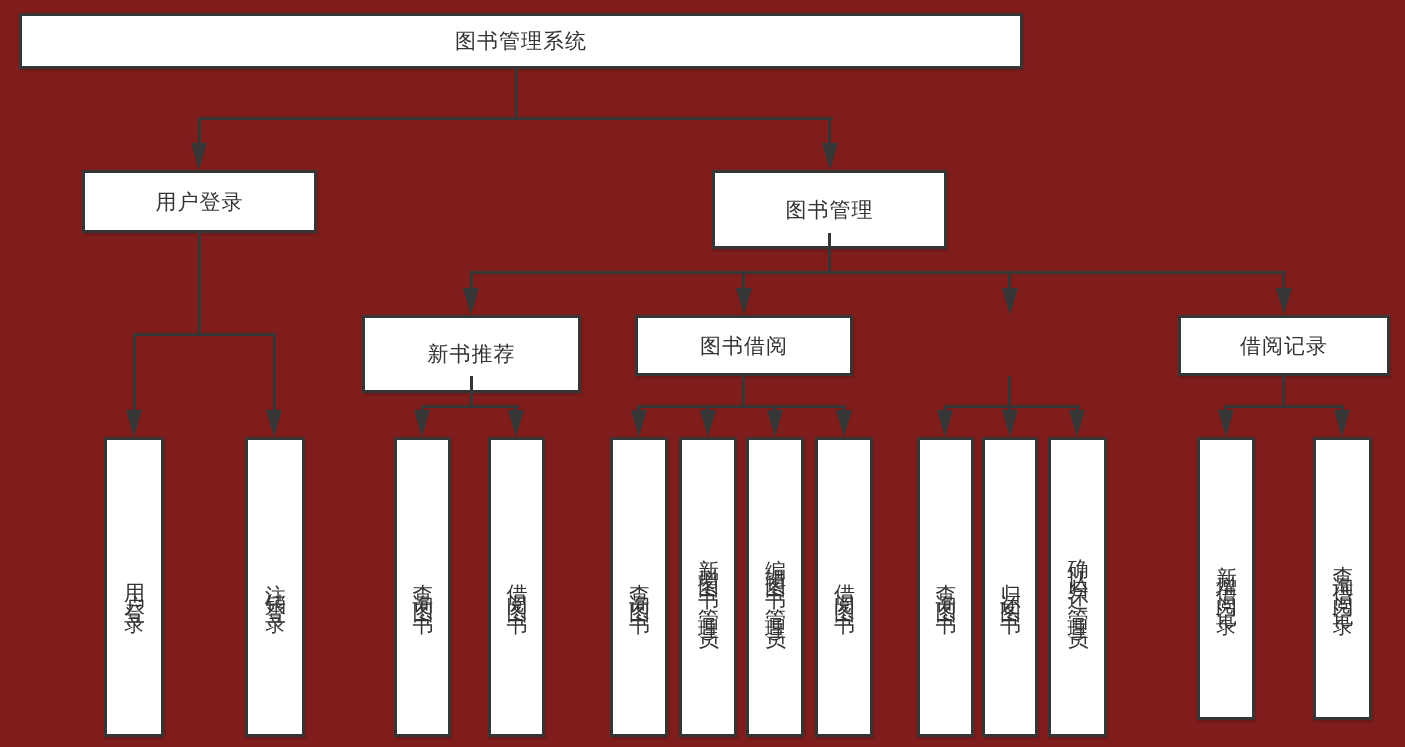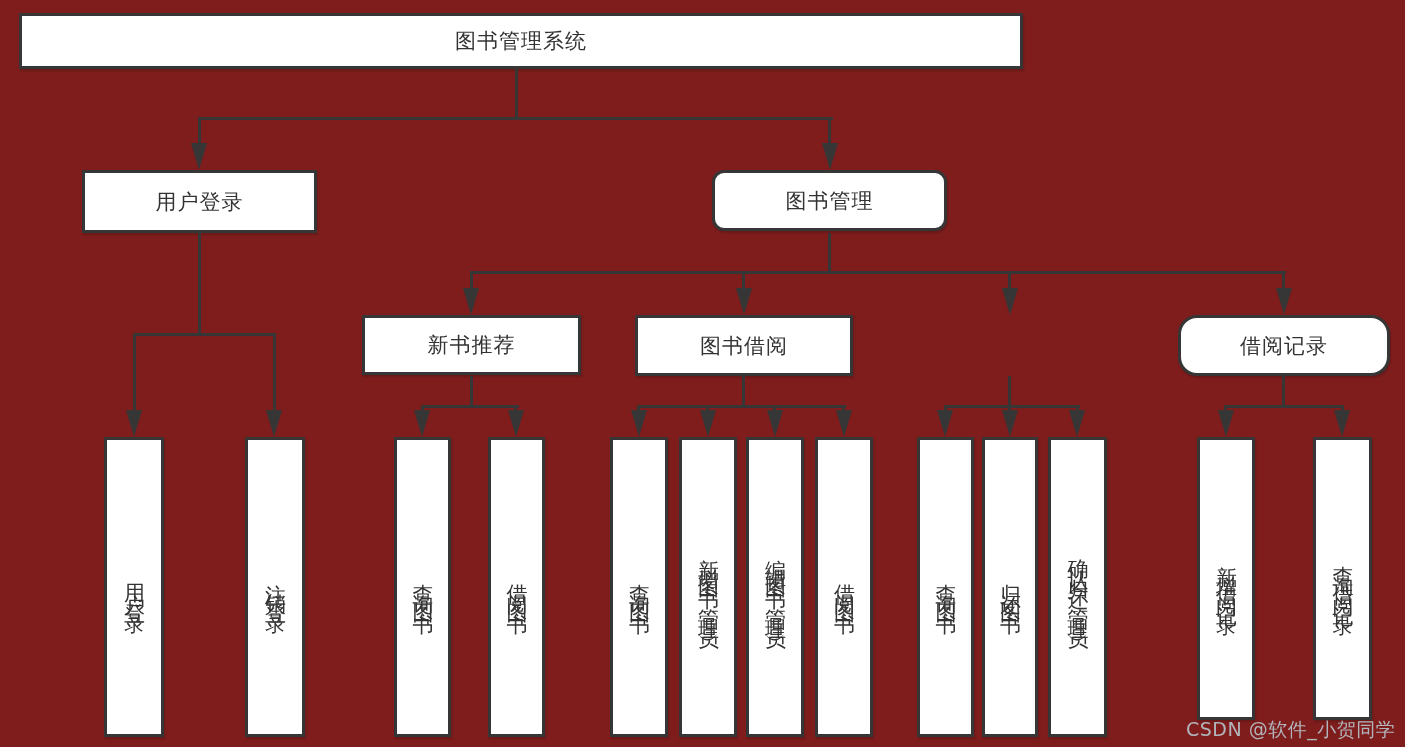--- a/index.html
+++ b/index.html
@@ -40,21 +40,21 @@
   <div class="line" style="left:515px;top:69px;width:3px;height:50px;"></div>
   <div class="line" style="left:198px;top:117px;width:635px;height:3px;"></div>
   <div class="line" style="left:198px;top:117px;width:3px;height:28px;"></div>
   <div class="arrow" style="left:191px;top:143px;"></div>
   <div class="line" style="left:828px;top:117px;width:3px;height:28px;"></div>
   <div class="arrow" style="left:822px;top:143px;"></div>
 
   <div class="box" style="left:82px;top:170px;width:235px;height:63px;">
     <span class="hlabel">用户登录</span>
   </div>
-  <div class="box" style="left:712px;top:170px;width:235px;height:61px;border-radius:12px;">
+  <div class="box" style="left:712px;top:170px;width:235px;height:79px;">
     <span class="hlabel">图书管理</span>
   </div>
 
   <div class="line" style="left:198px;top:233px;width:3px;height:103px;"></div>
   <div class="line" style="left:133px;top:333px;width:143px;height:3px;"></div>
   <div class="line" style="left:133px;top:333px;width:3px;height:79px;"></div>
   <div class="arrow" style="left:126px;top:410px;"></div>
   <div class="line" style="left:273px;top:333px;width:3px;height:79px;"></div>
   <div class="arrow" style="left:266px;top:410px;"></div>
 
@@ -62,27 +62,27 @@
   <div class="line" style="left:470px;top:271px;width:816px;height:3px;"></div>
   <div class="line" style="left:470px;top:271px;width:3px;height:20px;"></div>
   <div class="arrow" style="left:463px;top:288px;"></div>
   <div class="line" style="left:742px;top:271px;width:3px;height:20px;"></div>
   <div class="arrow" style="left:736px;top:288px;"></div>
   <div class="line" style="left:1008px;top:271px;width:3px;height:20px;"></div>
   <div class="arrow" style="left:1002px;top:288px;"></div>
   <div class="line" style="left:1282px;top:271px;width:3px;height:20px;"></div>
   <div class="arrow" style="left:1276px;top:288px;"></div>
 
-  <div class="box" style="left:362px;top:315px;width:219px;height:60px;">
+  <div class="box" style="left:362px;top:315px;width:219px;height:78px;">
     <span class="hlabel">新书推荐</span>
   </div>
   <div class="box" style="left:635px;top:315px;width:218px;height:61px;justify-content:center;">
     <span class="hlabel">图书借阅</span>
   </div>
-  <div class="box" style="left:1178px;top:315px;width:212px;height:61px;border-radius:19px;">
+  <div class="box" style="left:1178px;top:315px;width:212px;height:61px;">
     <span class="hlabel">借阅记录</span>
   </div>
 
   <div class="line" style="left:470px;top:376px;width:3px;height:31px;"></div>
   <div class="line" style="left:421px;top:405px;width:98px;height:3px;"></div>
   <div class="line" style="left:421px;top:405px;width:3px;height:9px;"></div>
   <div class="arrow" style="left:414px;top:410px;"></div>
   <div class="line" style="left:514px;top:405px;width:3px;height:9px;"></div>
   <div class="arrow" style="left:508px;top:410px;"></div>
 
@@ -150,15 +150,14 @@
     <span class="vlabel">确认归还（管理员）</span>
   </div>
 
   <div class="box" style="left:1197px;top:437px;width:58px;height:283px;">
     <span class="vlabel">新增借阅记录</span>
   </div>
   <div class="box" style="left:1313px;top:437px;width:59px;height:283px;">
     <span class="vlabel">查询借阅记录</span>
   </div>
 
-  <div class="watermark">CSDN @软件_小贺同学</div>
 
 </div>
 
 </body></html>

